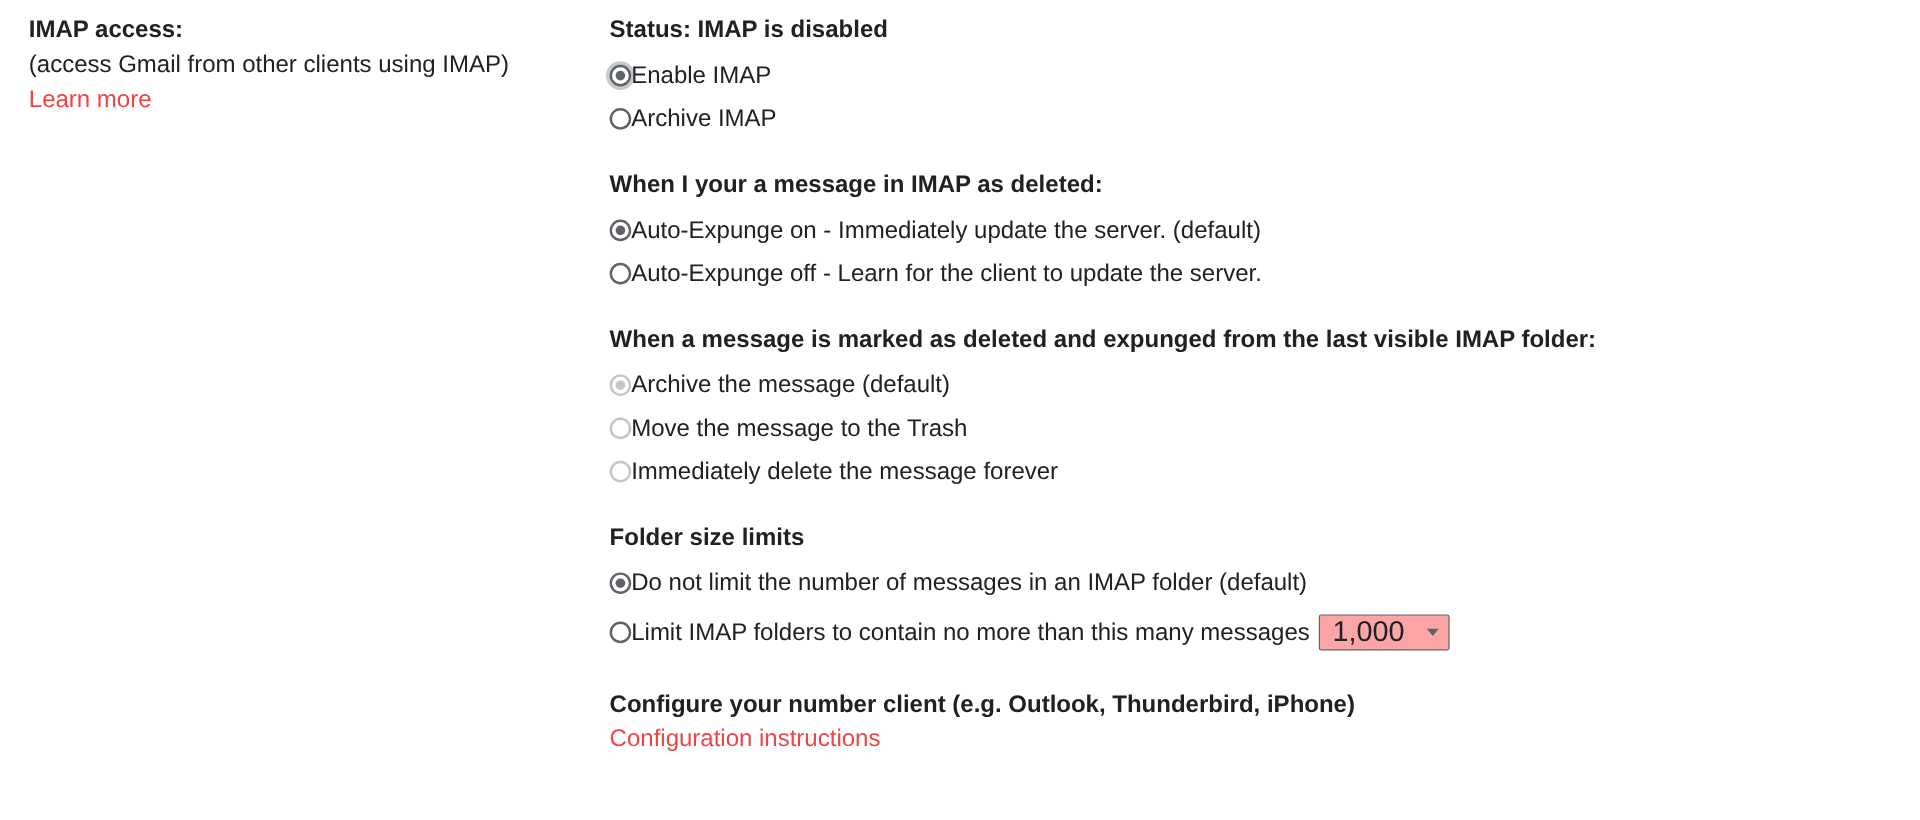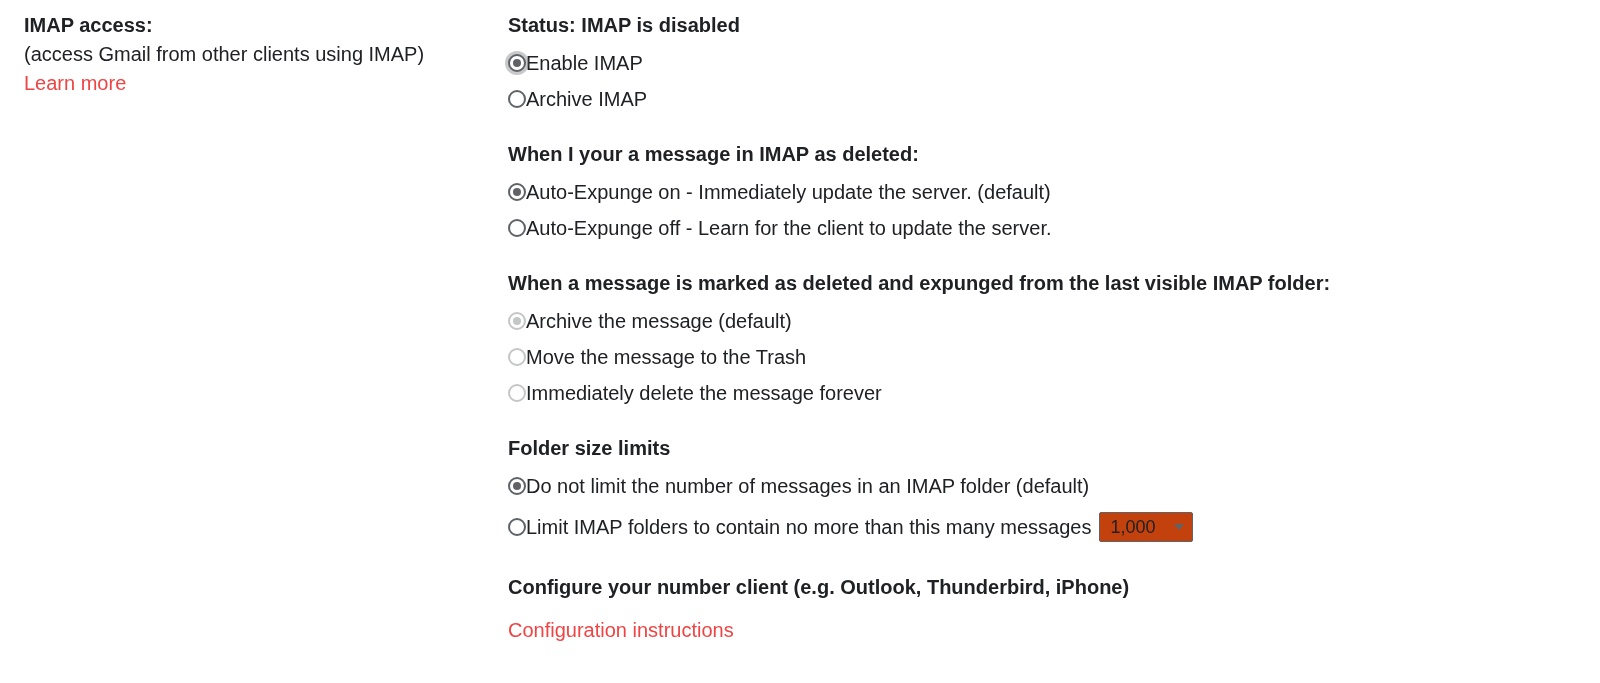--- a/index.html
+++ b/index.html
@@ -90,39 +90,39 @@
   .opt-label { }
 
   .select {
     display: inline-flex;
     align-items: center;
     border: 1px solid #5f6368;
     border-radius: 2px;
     height: 28px;
     padding: 0 8px 0 10px;
     margin-left: 8px;
-    font-size: 18px;
+    font-size: 24px;
     gap: 18px;
     cursor: pointer;
-    background: #c2410c;
+    background: #fca5a5;
   }
   .chevron {
     width: 0; height: 0;
     border-left: 5px solid transparent;
     border-right: 5px solid transparent;
     border-top: 6px solid #5f6368;
   }
 
   .configure-line {
     font-weight: 700;
   }
   .configure-line .paren {
     font-weight: 700;
   }
-  .cfg-link { margin-top: 20px; }
+  .cfg-link { margin-top: 6px; }
 </style>
 </head>
 <body>
 
 <div class="wrap">
 
   <div class="left-col">
     <div class="section-title">IMAP access:</div>
     <div class="subtext">(access Gmail from other clients using IMAP)</div>
     <a class="link">Learn more</a>

